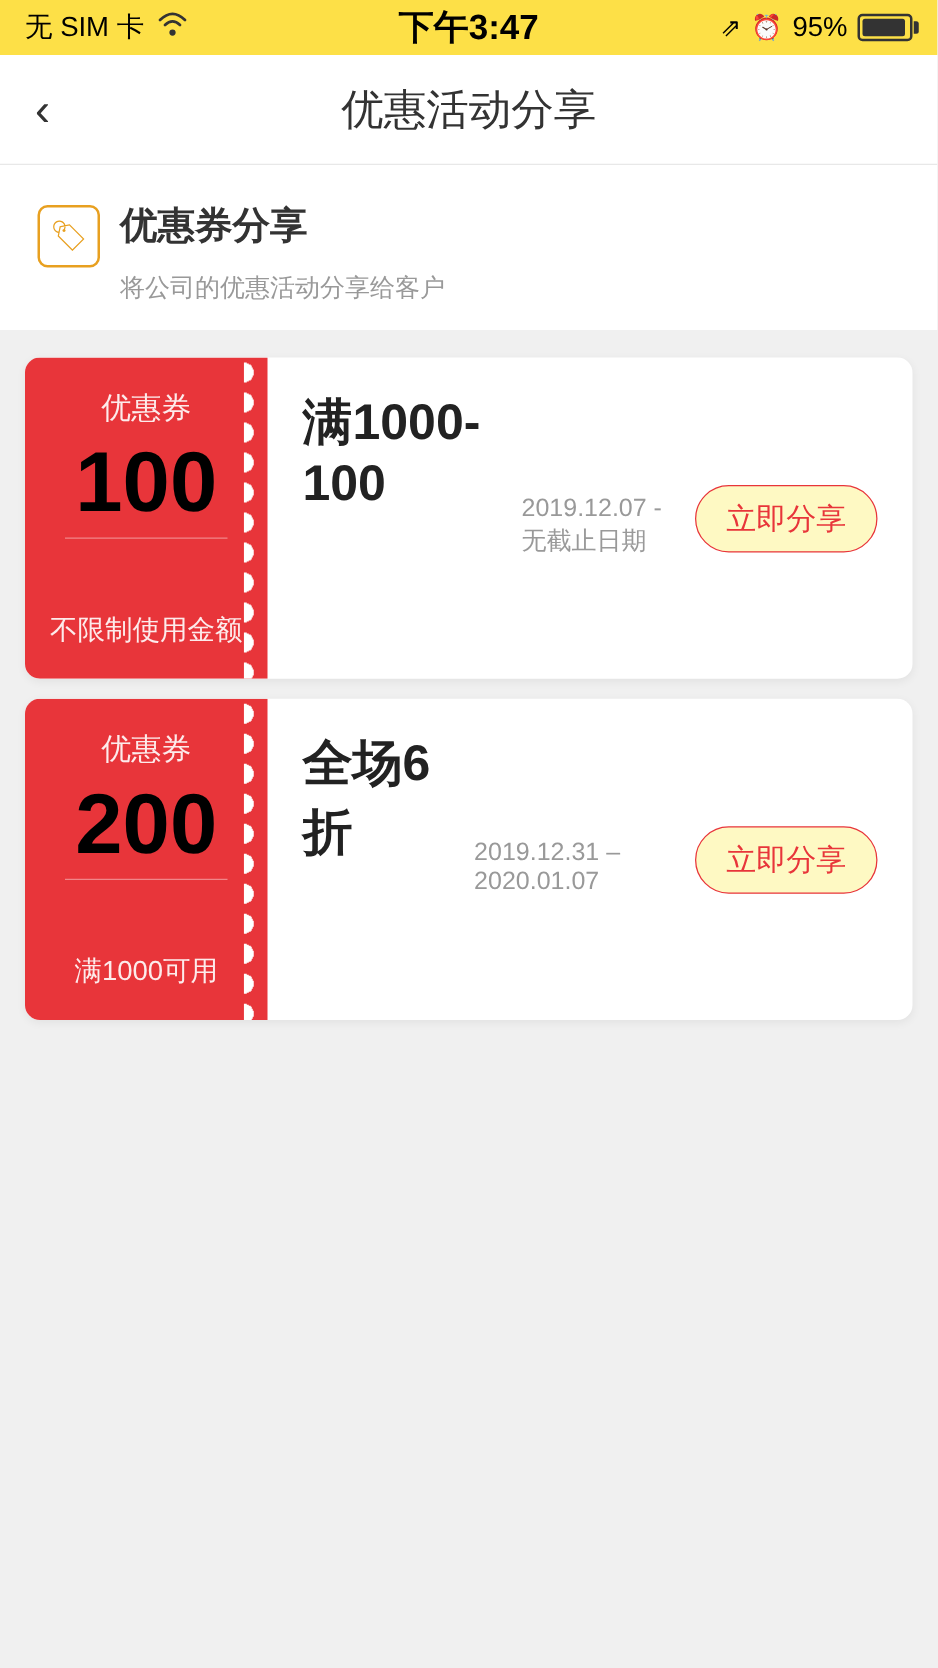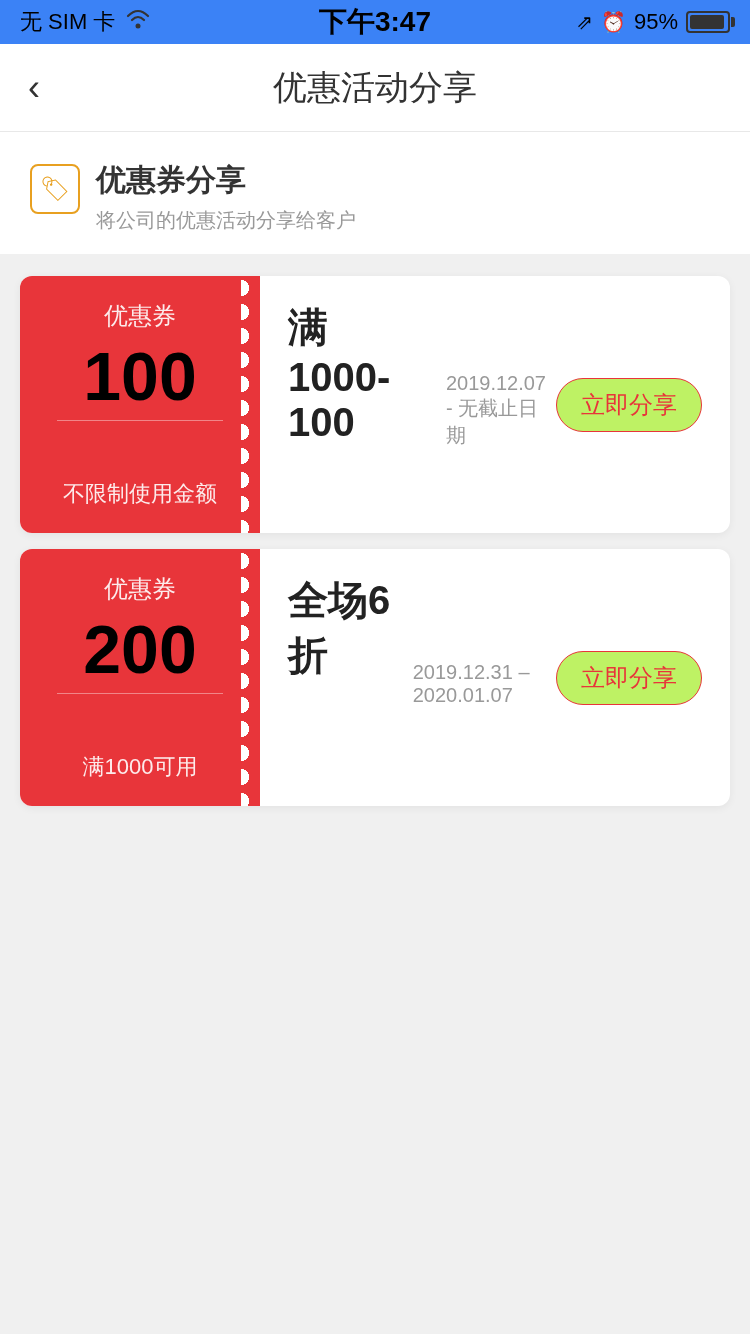--- a/index.html
+++ b/index.html
@@ -9,21 +9,21 @@
       min-height: 1334px;
       background: #f0f0f0;
       font-family: -apple-system, "PingFang SC", "Helvetica Neue", Arial, sans-serif;
       overflow-x: hidden;
     }
 
     
     .status-bar {
       width: 750px;
       height: 44px;
-      background: #3b82f6;
+      background: #fde047;
       display: flex;
       align-items: center;
       justify-content: space-between;
       padding: 0 20px;
       font-size: 24px;
       font-weight: 500;
     }
     .status-left {
       display: flex;
       align-items: center;
@@ -114,21 +114,21 @@
       align-items: center;
       justify-content: center;
       font-size: 24px;
       color: #e8a020;
       flex-shrink: 0;
       margin-top: 4px;
     }
     .section-text-group {
       display: flex;
       flex-direction: column;
-      gap: 6px;
+      gap: 16px;
     }
     .section-title {
       font-size: 30px;
       font-weight: 600;
       color: #333;
     }
     .section-subtitle {
       font-size: 20px;
       color: #999;
     }
@@ -148,21 +148,21 @@
       background: #fff;
       border-radius: 12px;
       display: flex;
       align-items: stretch;
       overflow: hidden;
       box-shadow: 0 2px 8px rgba(0,0,0,0.06);
     }
 
     
     .coupon-left {
-      width: 240px;
+      width: 194px;
       flex-shrink: 0;
       background: #e8353a;
       display: flex;
       flex-direction: column;
       align-items: center;
       justify-content: center;
       padding: 24px 16px;
       position: relative;
       gap: 10px;
     }
@@ -229,21 +229,21 @@
       color: #999;
       flex: 1;
       margin-top: 12px;
     }
     .share-btn {
       border: 1.5px solid #e8353a;
       border-radius: 30px;
       padding: 10px 24px;
       font-size: 24px;
       color: #e8353a;
-      background: #bef264;
+      background: #fef9c3;
       cursor: pointer;
       white-space: nowrap;
       text-align: center;
     }
 
     
     .empty-area {
       flex: 1;
       background: #f0f0f0;
       min-height: 560px;

